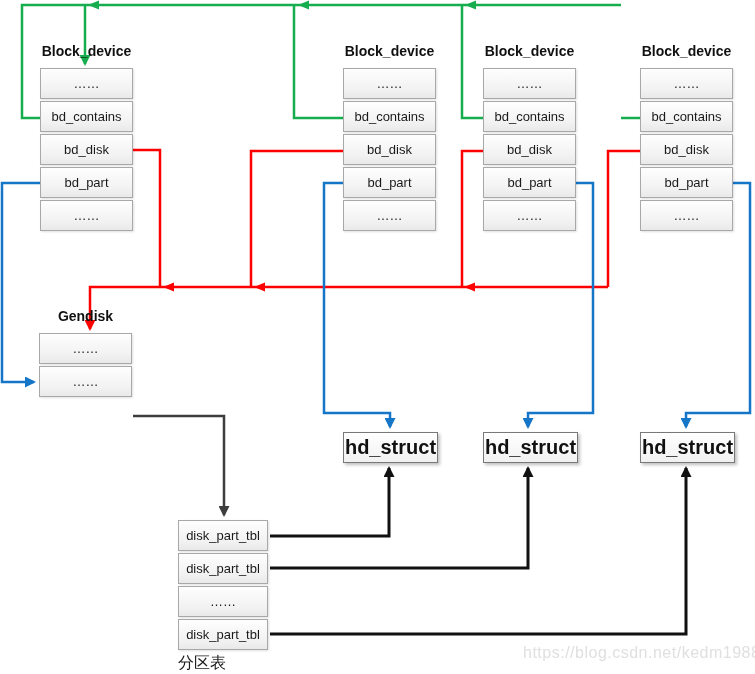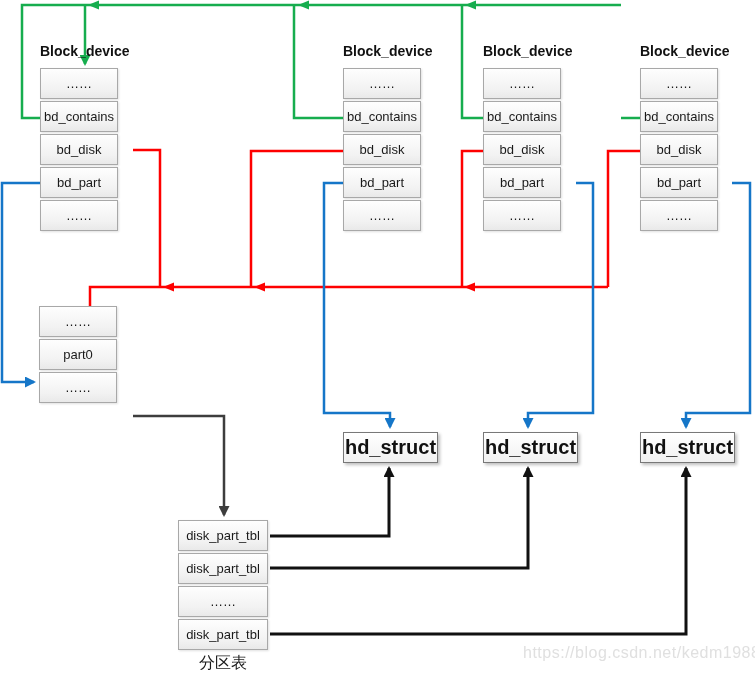--- a/index.html
+++ b/index.html
@@ -1,39 +1,39 @@
 <!DOCTYPE html>
 <html><head>
 <meta charset="utf-8">
 <style>
   html,body{margin:0;padding:0;background:#ffffff;}
   .canvas{
     position:relative;width:755px;height:674px;background:#ffffff;
     font-family:"Liberation Sans",sans-serif;overflow:hidden;
   }
-  .struct{position:absolute;width:78px;}
+  .struct{position:absolute;width:93px;}
   .struct-title{
     font-weight:bold;font-size:14px;color:#111111;text-align:center;
     height:27px;line-height:20px;white-space:nowrap;
   }
   .cell{
     height:29px;border:1px solid #a8a8a8;margin-bottom:2px;
     background:linear-gradient(180deg,#fefefe 0%,#f2f2f2 70%,#e9e9e9 100%);
     display:flex;align-items:center;justify-content:center;
     font-size:13px;color:#1a1a1a;white-space:nowrap;
     box-shadow:1px 1px 2px rgba(0,0,0,0.12);
   }
   .hd{
     position:absolute;width:93px;height:29px;border:1px solid #787878;
     background:linear-gradient(180deg,#ffffff 0%,#f1f1f1 100%);
     display:flex;align-items:center;justify-content:center;
     font-size:20px;font-weight:bold;color:#111111;
     box-shadow:2px 2px 3px rgba(0,0,0,0.25);
   }
-  .caption{margin-top:3px;text-align:center;font-size:16px;color:#1a1a1a;}
+  .caption{margin-top:3px;text-align:left;font-size:16px;color:#1a1a1a;}
   .watermark{
     position:absolute;left:523px;top:644px;font-size:16px;color:#e0e0e0;
     white-space:nowrap;letter-spacing:0.5px;
   }
   svg.wires{position:absolute;left:0;top:0;pointer-events:none;}
 </style>
 </head>
 <body>
 
 <div class="canvas">
@@ -131,22 +131,22 @@
   <div class="struct" style="left:640px;top:41px">
     <div class="struct-title">Block_device</div>
     <div class="cell">……</div>
     <div class="cell">bd_contains</div>
     <div class="cell">bd_disk</div>
     <div class="cell">bd_part</div>
     <div class="cell">……</div>
   </div>
 
   <div class="struct" style="left:39px;top:306px">
+    <div class="struct-title">Gendisk</div>
     <div class="cell">……</div>
-    <div class="cell">part0</div>
     <div class="cell">……</div>
   </div>
 
   <div class="hd" style="left:343px;top:432px">hd_struct</div>
   <div class="hd" style="left:483px;top:432px">hd_struct</div>
   <div class="hd" style="left:640px;top:432px">hd_struct</div>
 
   <div class="struct" style="left:178px;top:520px;width:90px">
     <div class="cell">disk_part_tbl</div>
     <div class="cell">disk_part_tbl</div>

